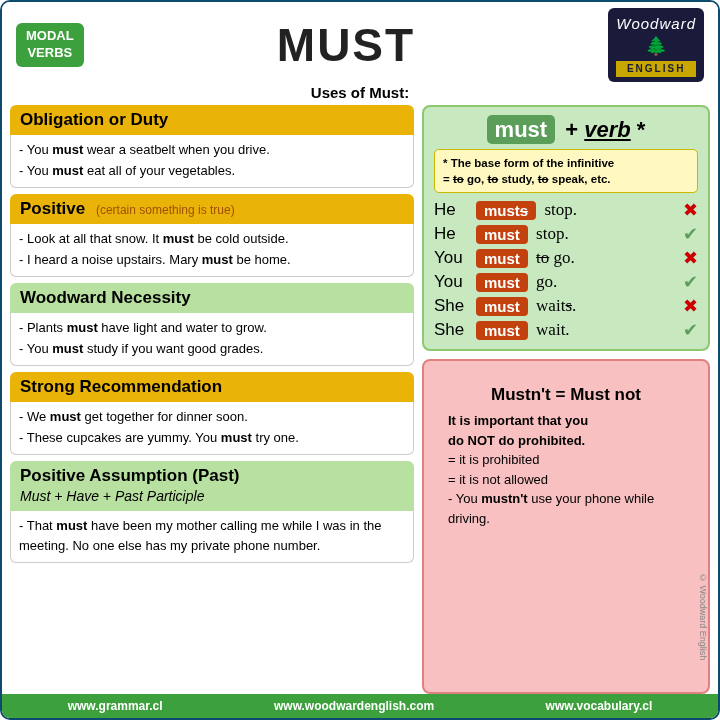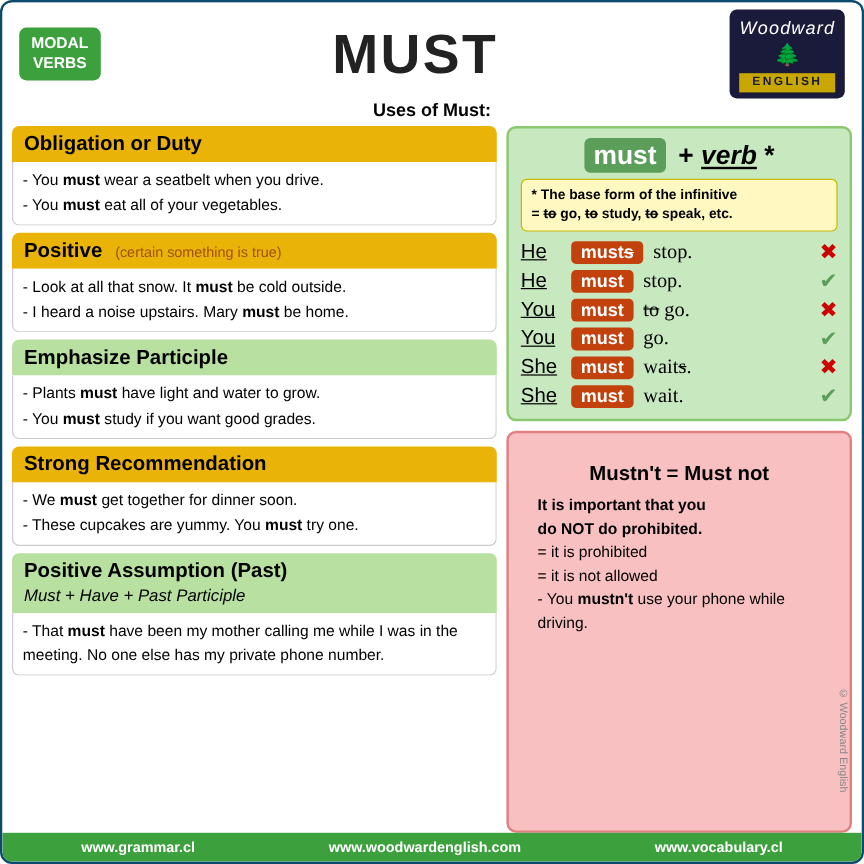--- a/index.html
+++ b/index.html
@@ -189,21 +189,20 @@
     .ex-row {
       display: flex;
       align-items: center;
       font-size: 17px;
       margin: 2px 0;
       gap: 4px;
     }
     .ex-subject {
       width: 38px;
       color: #000;
-      text-decoration: underline;
     }
     .must-pill-sm {
       background: #c2410c;
       color: #fff;
       padding: 1px 8px;
       border-radius: 4px;
       font-weight: bold;
       font-size: 15px;
     }
     .ex-verb {
@@ -298,21 +297,21 @@
           <h2><span>Positive</span> <span class="deduction-sub">(certain something is true)</span></h2>
         </div>
         <div class="section-body">
           <p>- Look at all that snow. It <b>must</b> be cold outside.</p>
           <p>- I heard a noise upstairs. Mary <b>must</b> be home.</p>
         </div>
       </div>
 
       <div class="section-block">
         <div class="section-header green-bg">
-          <h2>Emphasize Participle</h2>
+          <h2>Woodward Necessity</h2>
         </div>
         <div class="section-body">
           <p>- Plants <b>must</b> have light and water to grow.</p>
           <p>- You <b>must</b> study if you want good grades.</p>
         </div>
       </div>
 
       <div class="section-block">
         <div class="section-header blue-bg">
           <h2>Strong Recommendation</h2>

